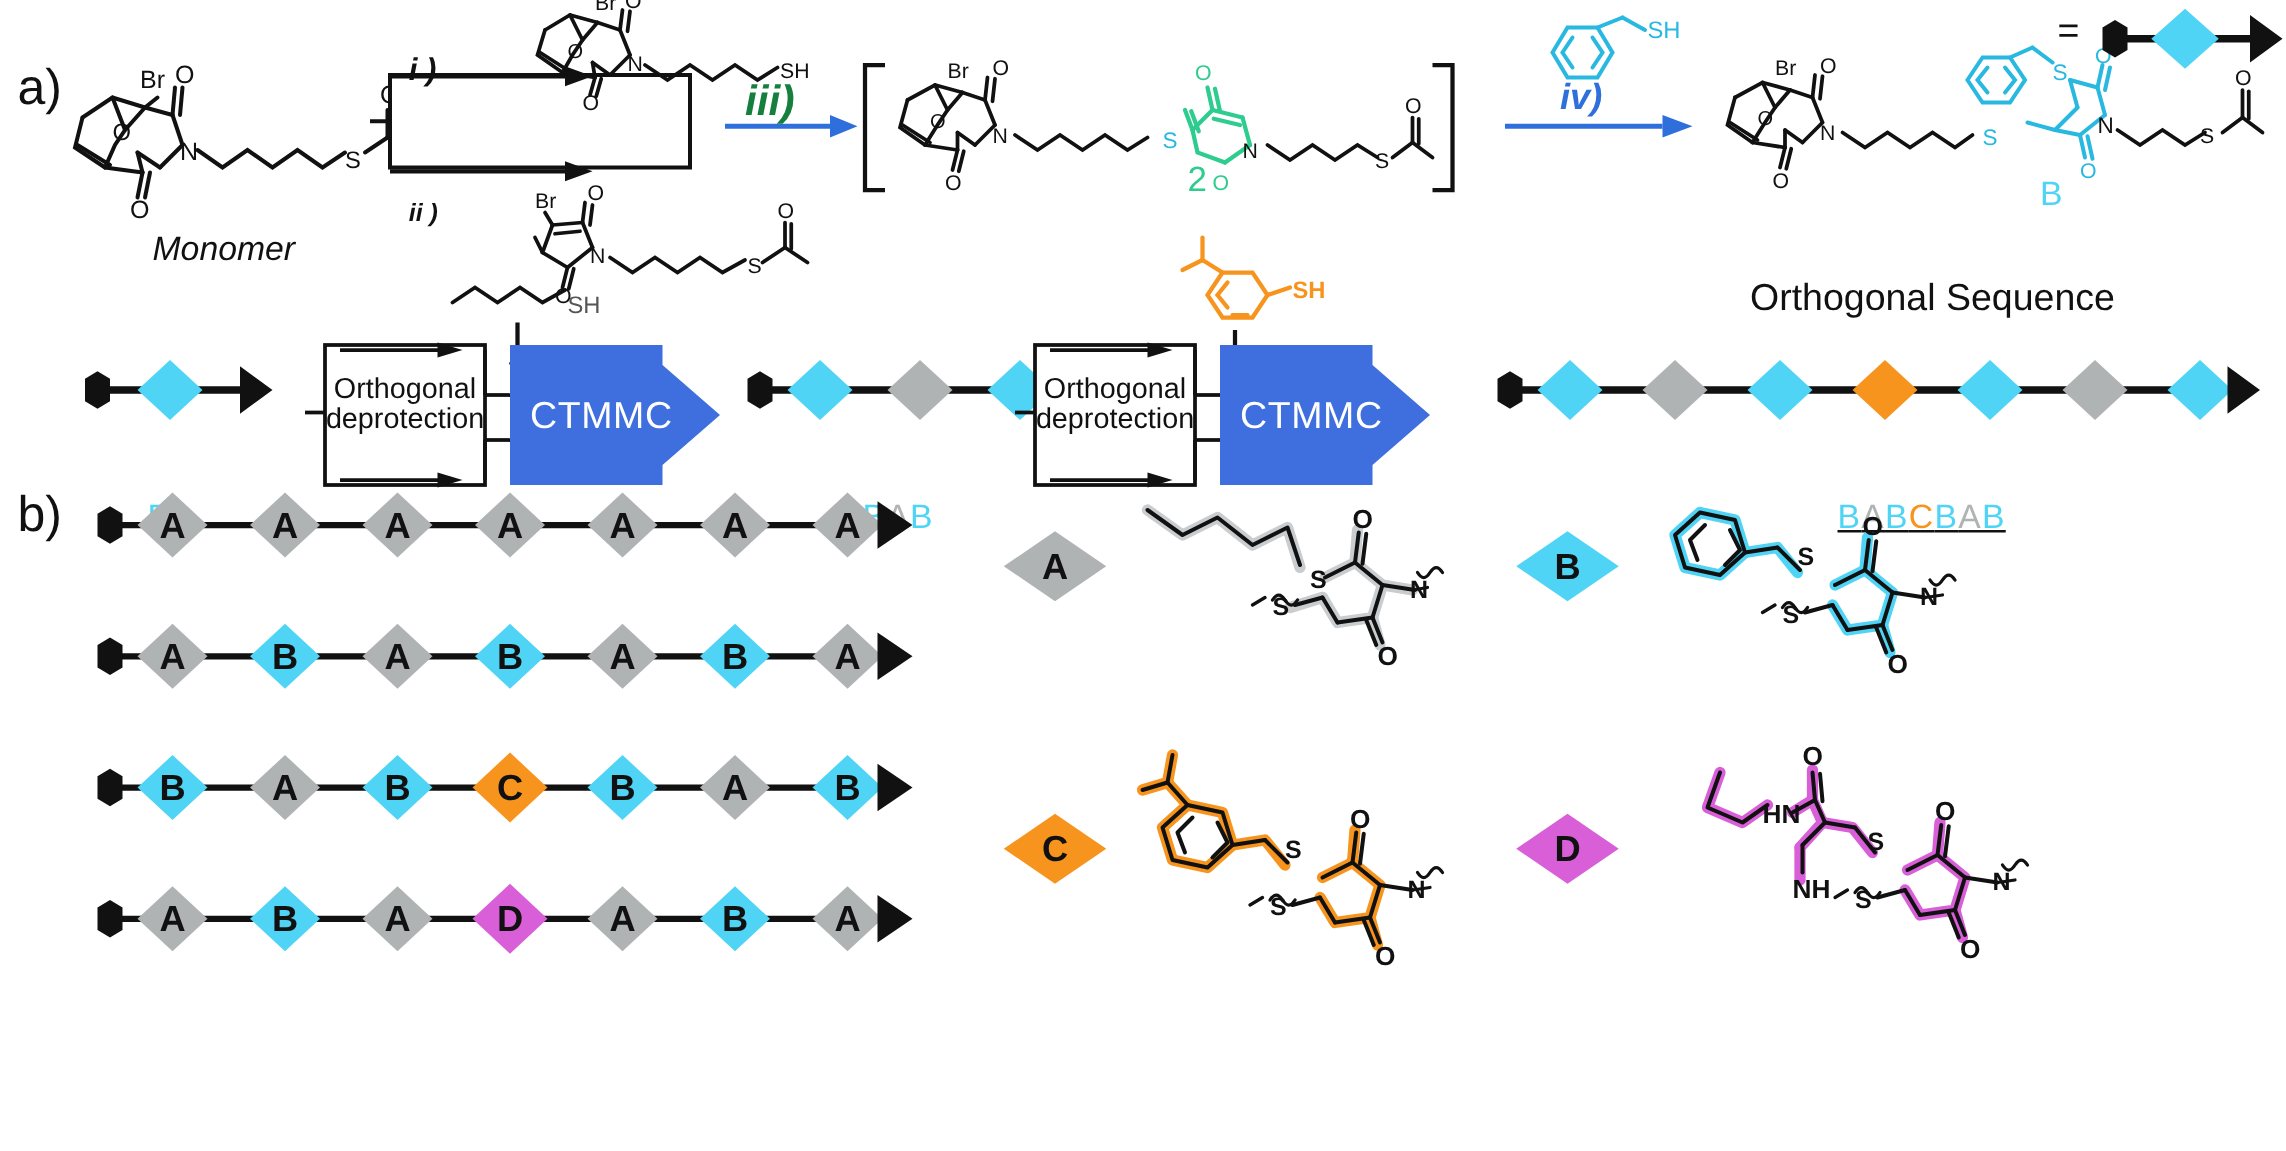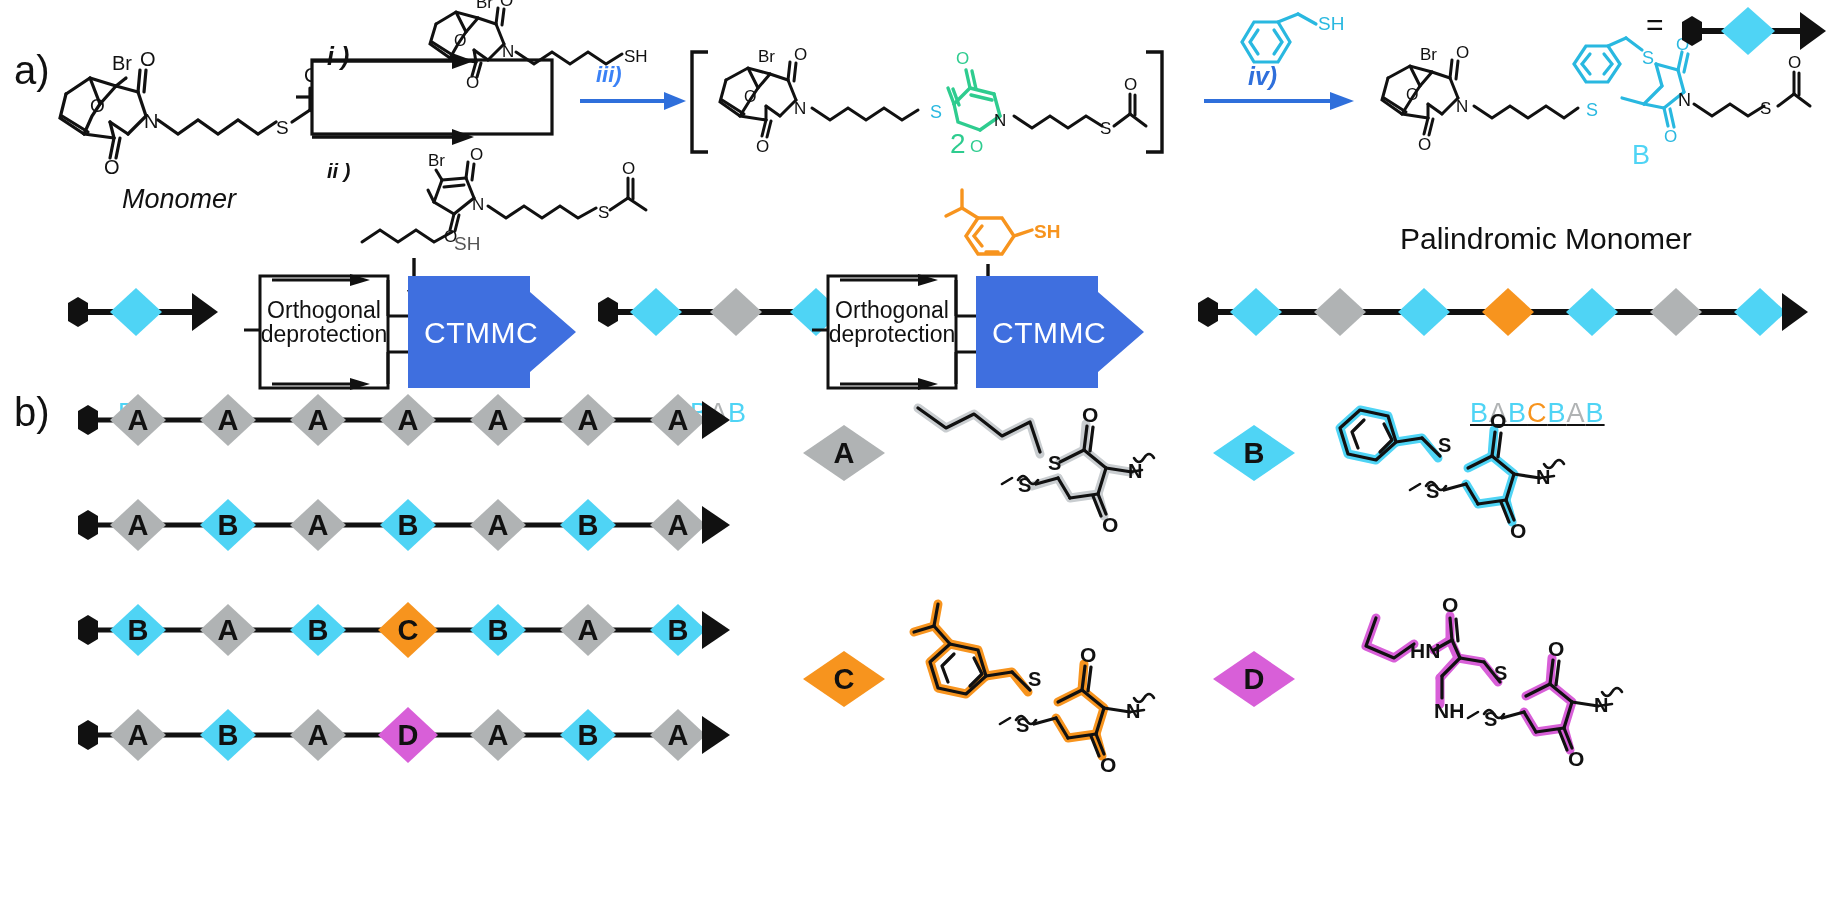--- a/index.html
+++ b/index.html
@@ -133,21 +133,21 @@
   <text x="24" y="92" font-size="17" fill="#111">O</text>
   <text x="52" y="60" font-size="17" fill="#111">N</text>
   <text x="178" y="68" font-size="17" fill="#111">S</text>
   <text x="202" y="24" font-size="17" fill="#111">O</text>
 </svg>
 
 <svg class="abs" style="left:580px;top:92px;" width="106" height="18">
   <line x1="0" y1="9" x2="84" y2="9" stroke="#2f6fdb" stroke-width="4"></line>
   <polygon points="84,0 106,9 84,18" fill="#2f6fdb"></polygon>
 </svg>
-<div class="abs ital" style="left:596px;top:62px;font-size:22px;color:#3b82f6;">iii)</div>
+<div class="abs ital" style="left:596px;top:62px;font-size:34px;color:#15803d;">iii)</div>
 
 <svg class="abs" style="left:682px;top:48px;" width="50" height="110">
   <path d="M26,4 L10,4 L10,104 L26,104" stroke="#111" stroke-width="3.4" fill="none"></path>
 </svg>
 <svg class="abs" style="left:1136px;top:48px;" width="50" height="110">
   <path d="M10,4 L26,4 L26,104 L10,104" stroke="#111" stroke-width="3.4" fill="none"></path>
 </svg>
 
 <svg class="abs" style="left:708px;top:48px;" width="440" height="110">
   <g stroke="#111" stroke-width="3" fill="none" stroke-linecap="round">
@@ -210,21 +210,21 @@
     <path d="M42,18 L62,10"></path>
     <path d="M62,10 L80,20"></path>
   </g>
   <text x="82" y="26" font-size="19" fill="#29b8e0">SH</text>
 </svg>
 
 <svg class="abs" style="left:1204px;top:92px;" width="150" height="18">
   <line x1="0" y1="9" x2="126" y2="9" stroke="#2f6fdb" stroke-width="4"></line>
   <polygon points="126,0 150,9 126,18" fill="#2f6fdb"></polygon>
 </svg>
-<div class="abs ital" style="left:1248px;top:62px;font-size:25px;color:#2f6fdb;">iv)</div>
+<div class="abs ital" style="left:1248px;top:62px;font-size:29px;color:#2f6fdb;">iv)</div>
 
 <svg class="abs" style="left:1370px;top:22px;" width="430" height="136">
   <g stroke="#111" stroke-width="3" fill="none" stroke-linecap="round">
     <path d="M18,56 L12,78 L32,92"></path>
     <path d="M18,56 L40,44 L62,50"></path>
     <path d="M14,76 L36,90"></path>
     <path d="M32,92 L58,96"></path>
     <path d="M40,44 L50,64 L42,76 L32,92"></path>
     <path d="M62,50 L50,64"></path>
     <path d="M62,50 L80,56"></path>
@@ -372,21 +372,21 @@
 <div class="abs boxlabel" style="left:828px;top:298px;width:128px;">
   <div>Orthogonal</div>
   <div>deprotection</div>
 </div>
 
 <svg class="abs" style="left:974px;top:272px;" width="196" height="120">
   <path d="M2,4 L124,4 L124,20 L170,60 L124,100 L124,116 L2,116 Z" fill="#3f6fdf"></path>
 </svg>
 <div class="abs ctmmc-text" style="left:992px;top:316px;">CTMMC</div>
 
-<div class="abs title-pal" style="left:1400px;top:222px;">Palindromic Monomer</div>
+<div class="abs title-pal" style="left:1400px;top:222px;">Orthogonal Sequence</div>
 
 <svg class="abs" style="left:1190px;top:284px;" width="620" height="56">
   <line x1="18" y1="28" x2="592" y2="28" stroke="#111" stroke-width="6"></line>
   <polygon points="8,19 18,13 28,19 28,37 18,43 8,37" fill="#111"></polygon>
   <polygon points="66,4 92,28 66,52 40,28" fill="#4fd4f5"></polygon>
   <polygon points="150,4 176,28 150,52 124,28" fill="#b0b3b4"></polygon>
   <polygon points="234,4 260,28 234,52 208,28" fill="#4fd4f5"></polygon>
   <polygon points="318,4 344,28 318,52 292,28" fill="#f7941e"></polygon>
   <polygon points="402,4 428,28 402,52 376,28" fill="#4fd4f5"></polygon>
   <polygon points="486,4 512,28 486,52 460,28" fill="#b0b3b4"></polygon>

